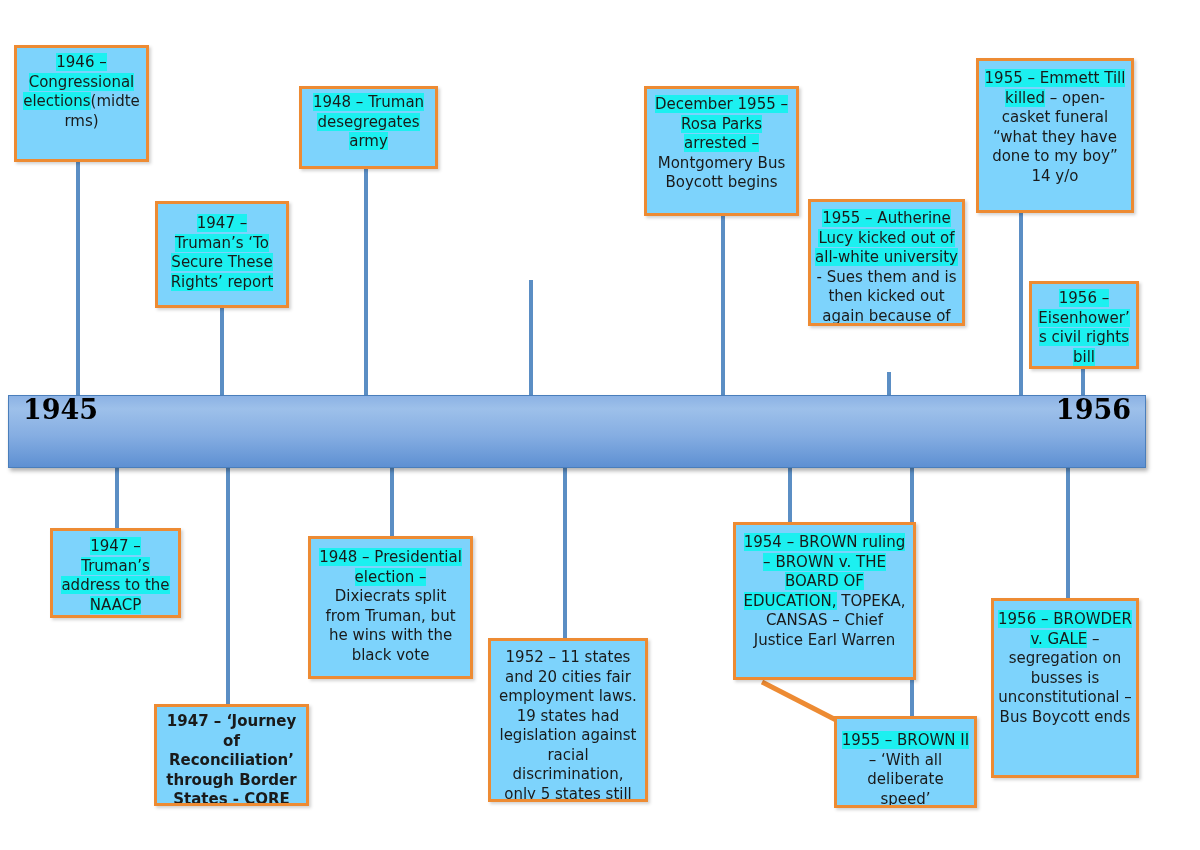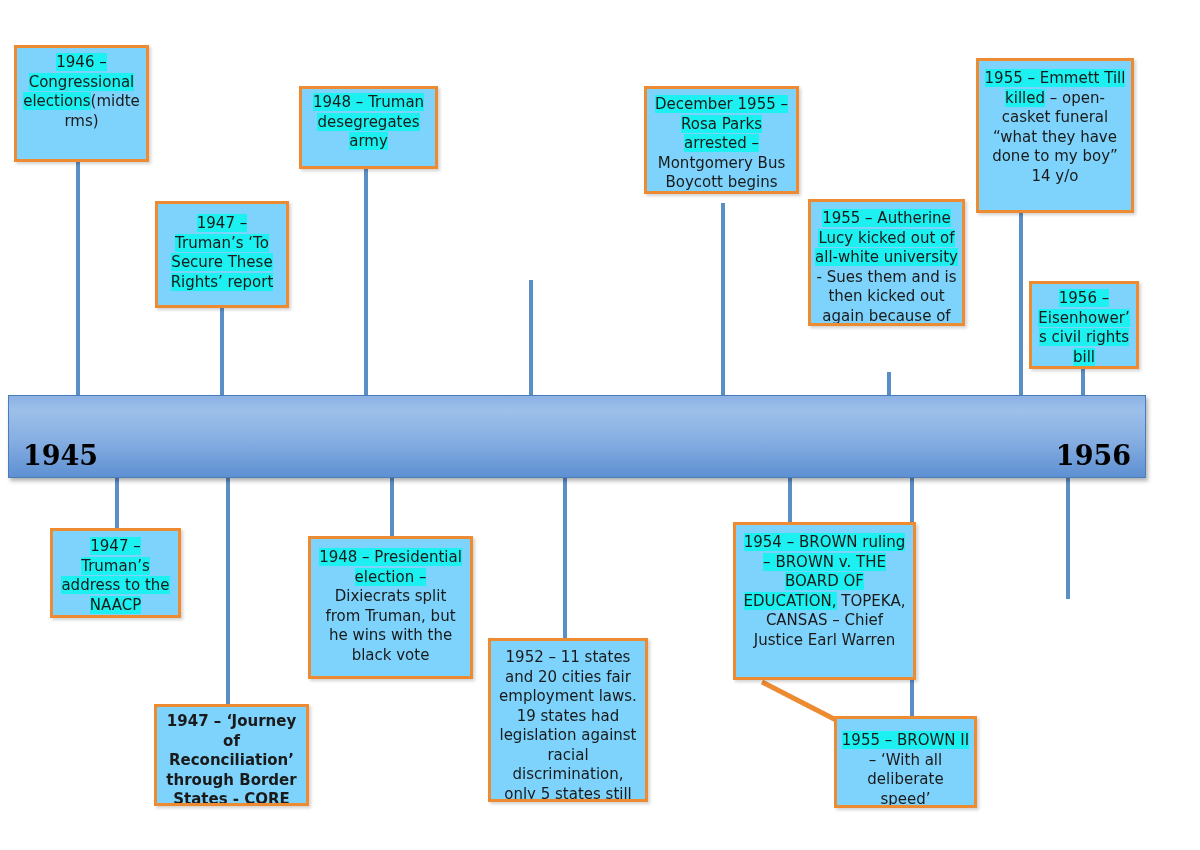--- a/index.html
+++ b/index.html
@@ -30,30 +30,30 @@
     z-index: 1;
     pointer-events: none;
   }
 
   
   .timeline-bar {
     position: absolute;
     left: 8px;
     top: 395px;
     width: 1138px;
-    height: 83px;
+    height: 73px;
     background: linear-gradient(to bottom, #8cb2e4 0%, #9dc0ea 18%, #86aee2 55%, #5e90d2 100%);
     border: 1px solid #4a7ebb;
     box-shadow: 2px 3px 4px rgba(0,0,0,0.30);
     z-index: 3;
     display: flex;
-    align-items: flex-end;
+    align-items: flex-start;
     justify-content: space-between;
     box-sizing: border-box;
-    padding: 8px 14px;
+    padding: 0 14px;
   }
   .timeline-label {
     font-family: "DejaVu Serif", "Liberation Serif", serif;
     font-weight: bold;
     font-size: 27px;
     color: #000000;
     line-height: 1;
   }
 
   
@@ -118,21 +118,21 @@
 
   <div class="evt" style="left:155px; top:201px; width:134px; height:107px;">
     <div class="evt-text" style="padding-top:10px;"><span class="hl">1947 – Truman’s ‘To Secure These Rights’ report</span></div>
   </div>
 
   <div class="evt clip" style="left:299px; top:86px; width:139px; height:83px;">
     <div class="evt-text"><span class="hl">1948 – Truman desegregates army</span></div>
   </div>
 
 
-  <div class="evt" style="left:644px; top:86px; width:155px; height:108px;">
+  <div class="evt" style="left:644px; top:86px; width:155px; height:130px;">
     <div class="evt-text" style="padding-top:6px;"><span class="hl">December 1955 – Rosa Parks arrested –</span> Montgomery Bus Boycott begins</div>
   </div>
 
   <div class="evt" style="left:808px; top:199px; width:157px; height:127px;">
     <div class="evt-text" style="padding-top:7px;"><span class="hl">1955 – Autherine Lucy kicked out of all-white university</span> - Sues them and is then kicked out again because of it</div>
   </div>
 
   <div class="evt" style="left:976px; top:58px; width:158px; height:155px;">
     <div class="evt-text" style="padding-top:8px;"><span class="hl">1955 – Emmett Till killed</span> – open-casket funeral “what they have done to my boy” 14 y/o</div>
   </div>
@@ -158,14 +158,17 @@
   </div>
 
   <div class="evt" style="left:733px; top:522px; width:183px; height:158px;">
     <div class="evt-text" style="padding-top:8px;"><span class="hl">1954 – BROWN ruling – BROWN v. THE BOARD OF EDUCATION,</span> TOPEKA, CANSAS – Chief Justice Earl Warren</div>
   </div>
 
   <div class="evt" style="left:834px; top:716px; width:143px; height:92px;">
     <div class="evt-text" style="padding-top:12px;"><span class="hl">1955 – BROWN II</span> – ‘With all deliberate speed’</div>
   </div>
 
+  <div class="evt" style="left:991px; top:598px; width:148px; height:180px;">
+    <div class="evt-text" style="padding-top:9px;"><span class="hl">1956 – BROWDER v. GALE</span> – segregation on busses is unconstitutional – Bus Boycott ends</div>
+  </div>
 
 </div>
 
 </body></html>

